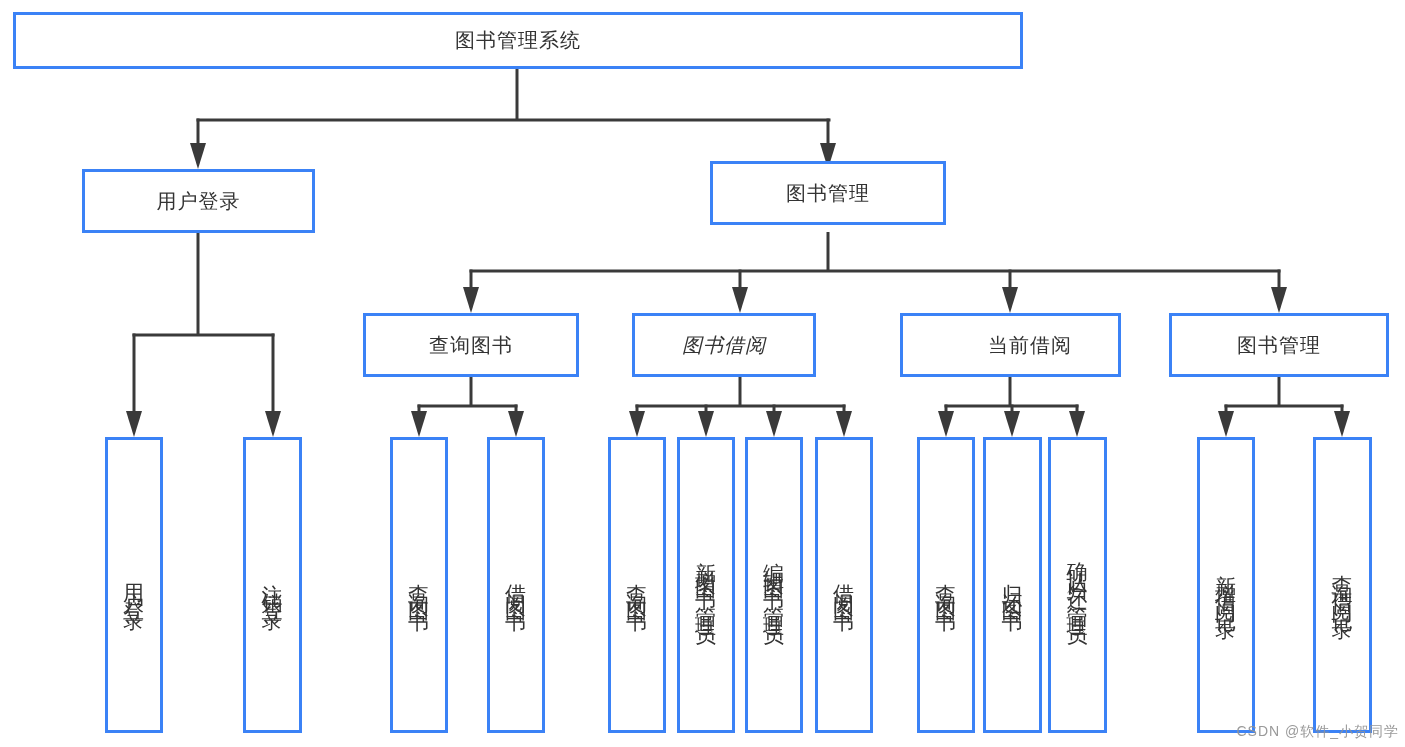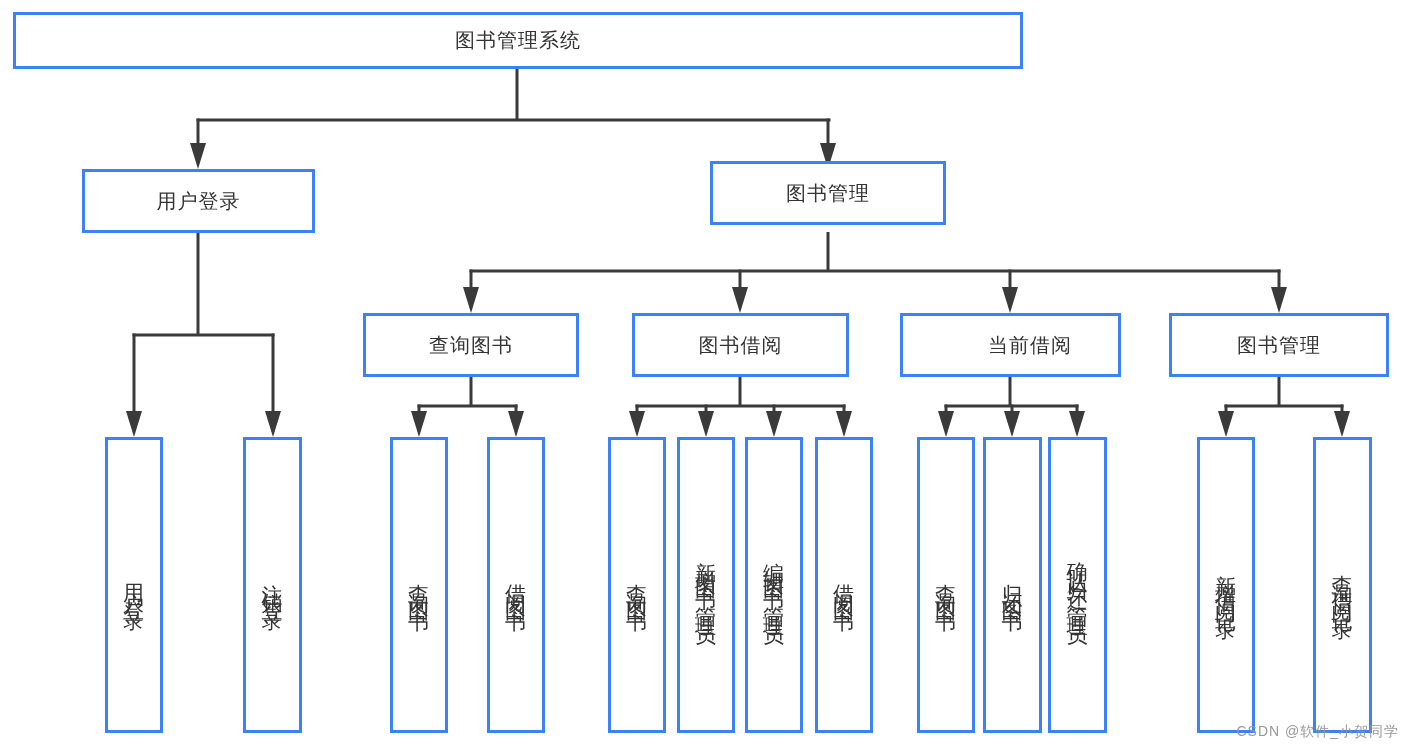--- a/index.html
+++ b/index.html
@@ -139,21 +139,21 @@
   <div class="node h-node" style="left:82px; top:169px; width:233px; height:64px;">
     <span>用户登录</span>
   </div>
   <div class="node h-node" style="left:710px; top:161px; width:236px; height:64px;">
     <span>图书管理</span>
   </div>
 
   <div class="node h-node" style="left:363px; top:313px; width:216px; height:64px;">
     <span>查询图书</span>
   </div>
-  <div class="node h-node" style="left:632px; top:313px; width:217px; height:64px;">
+  <div class="node h-node" style="left:632px; top:313px; width:184px; height:64px;font-style:italic;">
     <span>图书借阅</span>
   </div>
   <div class="node h-node" style="left:900px; top:313px; width:221px; height:64px;padding-left:39px;">
     <span>当前借阅</span>
   </div>
   <div class="node h-node" style="left:1169px; top:313px; width:220px; height:64px;">
     <span>图书管理</span>
   </div>
 
   <div class="node v-node" style="left:105px; top:437px; width:58px; height:296px;">

